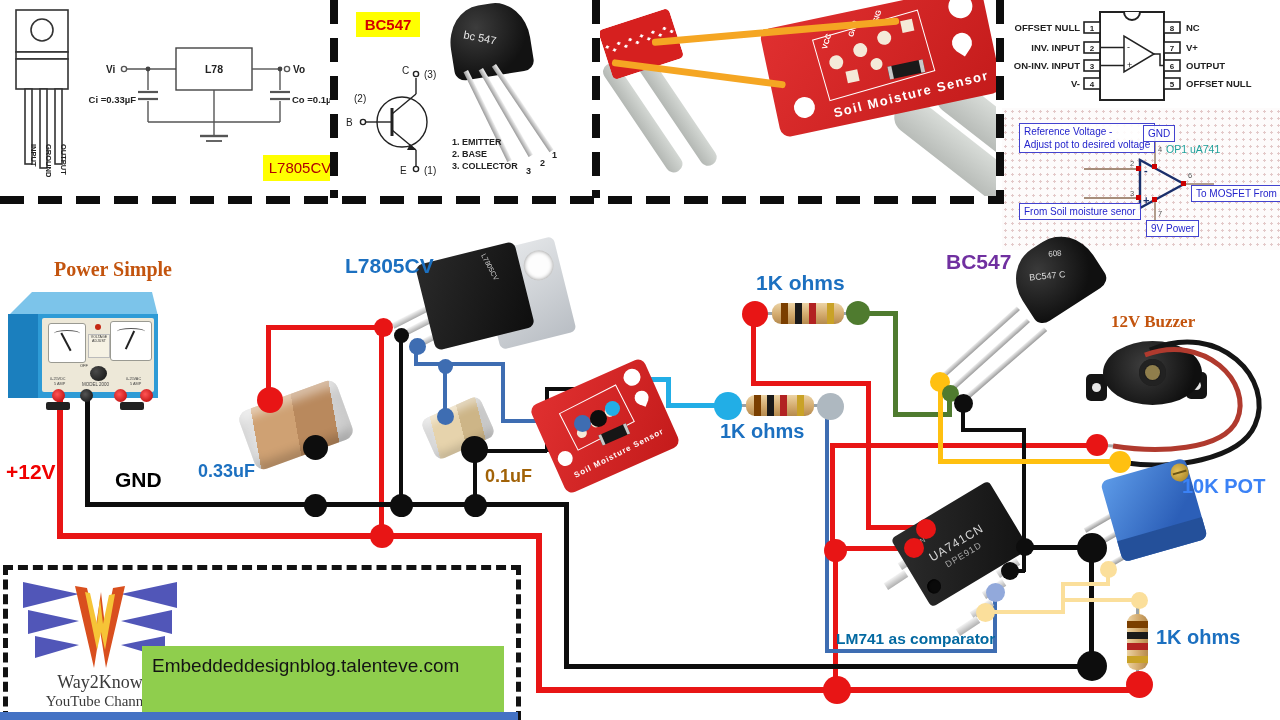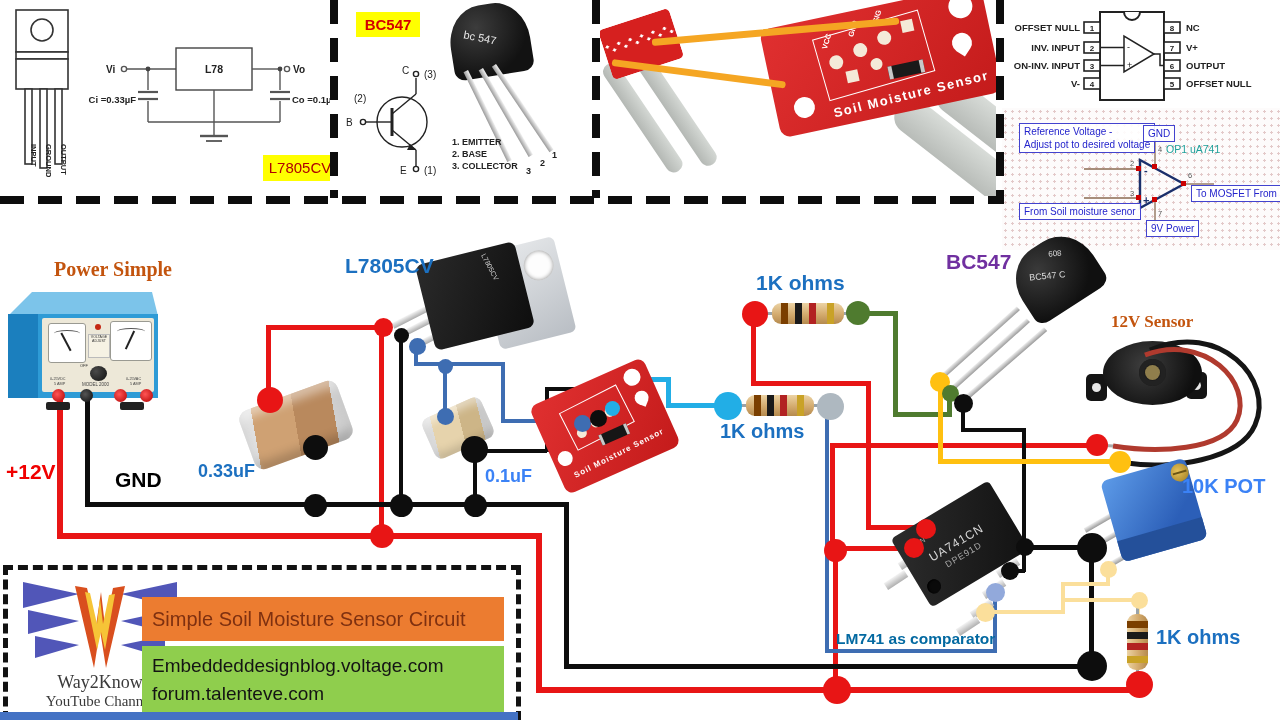--- a/index.html
+++ b/index.html
@@ -455,27 +455,27 @@
   <div class="dot" style="left:1100px;top:561px;width:17px;height:17px;background:#FBDF9B;"></div>
   <div class="dot" style="left:1131px;top:592px;width:17px;height:17px;background:#FBDF9B;"></div>
   <div class="dot" style="left:1077px;top:533px;width:30px;height:30px;background:#0D0D0D;"></div>
   <div class="dot" style="left:1077px;top:651px;width:30px;height:30px;background:#0D0D0D;"></div>
   <div class="dot" style="left:823px;top:676px;width:28px;height:28px;background:#E81515;"></div>
   <div class="dot" style="left:1126px;top:671px;width:27px;height:27px;background:#E81515;"></div>
 
   <div class="lbl" style="left:54px;top:258px;font-size:20px;color:#C3540E;font-family:'Liberation Serif',serif;">Power Simple</div>
   <div class="lbl" style="left:345px;top:254px;font-size:21px;color:#1C70C0;">L7805CV</div>
   <div class="lbl" style="left:946px;top:250px;font-size:21px;color:#7030A0;">BC547</div>
-  <div class="lbl" style="left:1111px;top:312px;font-size:17px;color:#C3540E;font-family:'Liberation Serif',serif;">12V Sensor</div>
+  <div class="lbl" style="left:1111px;top:312px;font-size:17px;color:#C3540E;font-family:'Liberation Serif',serif;">12V Buzzer</div>
   <div class="lbl" style="left:1182px;top:475px;font-size:20px;color:#3b82f6;">10K POT</div>
   <div class="lbl" style="left:756px;top:271px;font-size:21px;color:#1C70C0;">1K ohms</div>
   <div class="lbl" style="left:720px;top:420px;font-size:20px;color:#1C70C0;">1K ohms</div>
   <div class="lbl" style="left:1156px;top:626px;font-size:20px;color:#1C70C0;">1K ohms</div>
   <div class="lbl" style="left:198px;top:461px;font-size:18px;color:#1C70C0;">0.33uF</div>
-  <div class="lbl" style="left:485px;top:466px;font-size:18px;color:#3b82f6;">0.1uF</div>
+  <div class="lbl" style="left:485px;top:466px;font-size:18px;color:#a16207;">0.1uF</div>
   <div class="lbl" style="left:6px;top:460px;font-size:21px;color:#F00000;">+12V</div>
   <div class="lbl" style="left:115px;top:468px;font-size:21px;color:#000;">GND</div>
   <div class="lbl" style="left:836px;top:630px;font-size:15.5px;color:#0369a1;">LM741 as comparator</div>
 
   <div class="a" style="left:3px;top:565px;width:508px;height:146px;border:5px dashed #121212;background:#fff;"></div>
   <svg width="170" height="100" viewBox="0 0 170 100" style="position:absolute;left:15px;top:578px;">
     <g fill="#5156B8">
       <polygon points="8,4 64,16 8,30"></polygon>
         <polygon points="13,32 64,43 13,56"></polygon>
         <polygon points="20,58 64,67 20,80"></polygon>
@@ -483,20 +483,18 @@
         <polygon points="157,32 106,43 157,56"></polygon>
         <polygon points="150,58 106,67 150,80"></polygon>
     </g>
     <path d="M60,8 L79,90 L85,52 L91,90 L110,8 L98,10 L90,48 L86,14 L81,48 L72,10 Z" fill="#D94F1E"></path>
     <path d="M70,14 L82,72 L86,54 L90,72 L100,16 L94,17 L88,46 L85,20 L82,46 L75,15 Z" fill="#F6C437"></path>
   </svg>
   <div class="a" style="left:15px;top:672px;width:170px;text-align:center;font-family:'Liberation Serif',serif;color:#3a3a3a;">
     <div style="font-size:18px;">Way2Know</div>
     <div style="font-size:15px;">YouTube Channel</div>
   </div>
-  <div class="a" style="left:142px;top:597px;width:362px;height:44px;background:#EC7C30;color:#7E3010;font-size:20px;line-height:44px;padding-left:10px;box-sizing:border-box;"><span>Simple Soil Moisture Sensor Circuit</span></div>
   <div class="a" style="left:142px;top:646px;width:362px;height:66px;background:#8FCE4D;color:#141414;font-size:19px;padding:6px 0 0 10px;box-sizing:border-box;line-height:28px;">
-    <div>Embeddeddesignblog.voltage.com</div>
-    <div>forum.talenteve.com</div>
+    <div>Embeddeddesignblog.talenteve.com</div>
   </div>
   <div class="a" style="left:0;top:712px;width:518px;height:8px;background:#4472C4;"></div>
 
 </div>
 
 </body></html>

